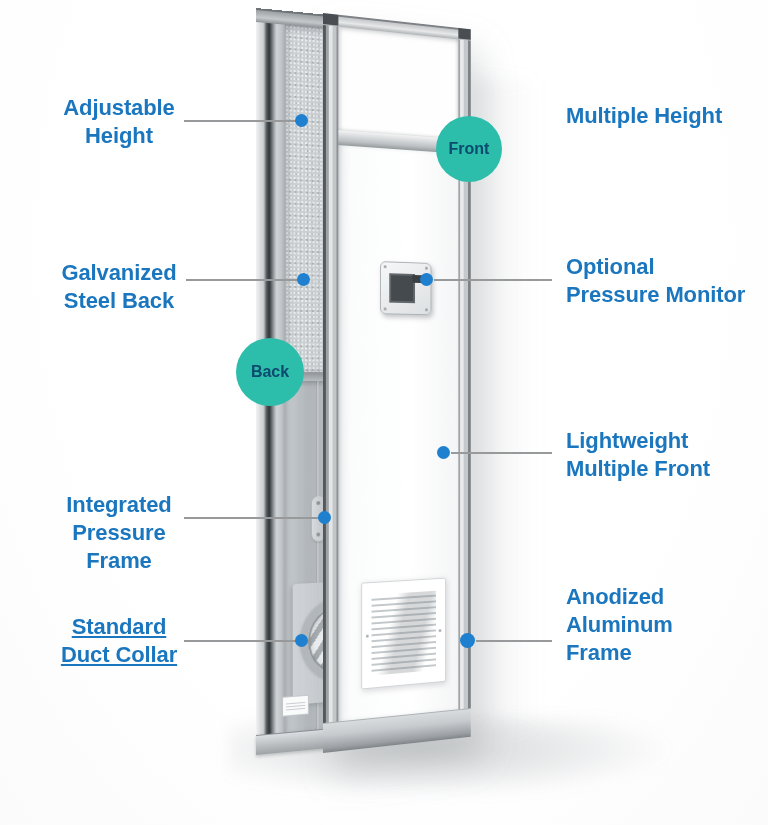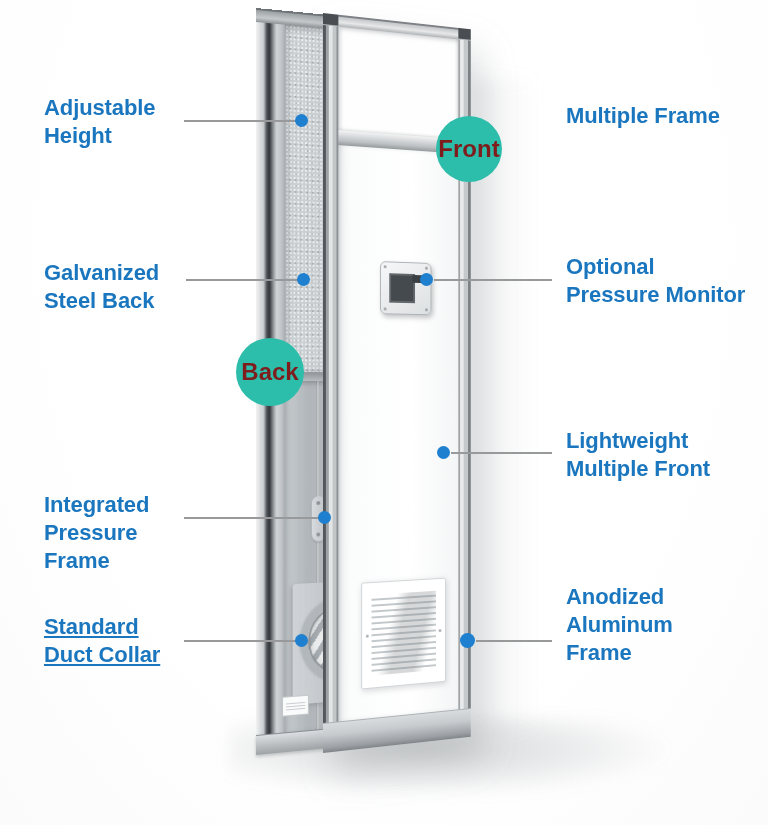--- a/index.html
+++ b/index.html
@@ -90,37 +90,37 @@
   .grille .louvers{left:10px;right:10px;top:12px;bottom:12px;
     background:
       linear-gradient(105deg, rgba(255,255,255,0) 30%, rgba(120,126,131,0.30) 45% 72%, rgba(255,255,255,0) 85%),
       repeating-linear-gradient(to bottom,#ffffff 0 4px,#c3c8cb 4px 6px);}
   .grille .gscrew{width:3px;height:3px;border-radius:50%;background:#a7acb0;top:52px;}
   .grille .gscrew.l{left:4px;} .grille .gscrew.r{right:4px;}
 
   
   .lbl{color:#1a76be;font-weight:700;font-size:22px;line-height:28px;
     white-space:pre-line;letter-spacing:-0.1px;z-index:25;}
-  .lbl-left{left:8px;width:170px;text-align:left;padding-left:36px;}
+  .lbl-left{left:16px;width:170px;text-align:center;padding-left:36px;}
   .lbl-right{left:566px;width:200px;text-align:left;}
   .cline{height:2px;background:#97999b;z-index:20;}
   .cdot{width:13px;height:13px;border-radius:50%;background:#1f80cf;z-index:22;}
   .cdot.big{width:15px;height:15px;}
 
   .c1-label{top:94px;}  .c1-line{left:184px;top:120px;width:112px;} .c1-dot{left:295px;top:114px;}
   .c2-label{top:253px;margin-top:6px;} .c2-line{left:186px;top:279px;width:112px;} .c2-dot{left:297px;top:273px;}
   .c3-label{top:491px;} .c3-line{left:184px;top:517px;width:135px;} .c3-dot{left:318px;top:511px;}
   .c4-label{top:613px;text-decoration:underline;} .c4-line{left:184px;top:640px;width:112px;} .c4-dot{left:295px;top:634px;}
   .c5-label{top:102px;}
   .c6-label{top:253px;} .c6-line{left:434px;top:279px;width:118px;} .c6-dot{left:420px;top:273px;}
   .c7-label{top:427px;} .c7-line{left:451px;top:452px;width:101px;} .c7-dot{left:437px;top:446px;}
   .c8-label{top:583px;} .c8-line{left:476px;top:640px;width:76px;}  .c8-dot{left:460px;top:633px;}
 
   
-  .badge{border-radius:50%;background:#2cbdab;color:#7f1d1d;font-weight:700;font-size:24px;
+  .badge{border-radius:50%;background:#2cbdab;color:#0c4a6e;font-weight:700;font-size:16px;
     display:flex;align-items:center;justify-content:center;z-index:30;}
   .badge-front{left:436px;top:116px;width:66px;height:66px;}
   .badge-back{left:236px;top:338px;width:68px;height:68px;}
 </style>
 </head>
 <body>
 
 <div id="scene">
 
   <div class="ground-shadow"></div>
@@ -185,21 +185,21 @@
   <div class="lbl lbl-left c3-label">Integrated
 Pressure Frame</div>
   <div class="cline c3-line"></div>
   <div class="cdot  c3-dot"></div>
 
   <div class="lbl lbl-left c4-label">Standard
 Duct Collar</div>
   <div class="cline c4-line"></div>
   <div class="cdot  c4-dot"></div>
 
-  <div class="lbl lbl-right c5-label">Multiple Frame</div>
+  <div class="lbl lbl-right c5-label">Multiple Height</div>
 
   <div class="lbl lbl-right c6-label">Optional
 Pressure Monitor</div>
   <div class="cline c6-line"></div>
   <div class="cdot  c6-dot"></div>
 
   <div class="lbl lbl-right c7-label">Lightweight
 Multiple Front</div>
   <div class="cline c7-line"></div>
   <div class="cdot  c7-dot"></div>

